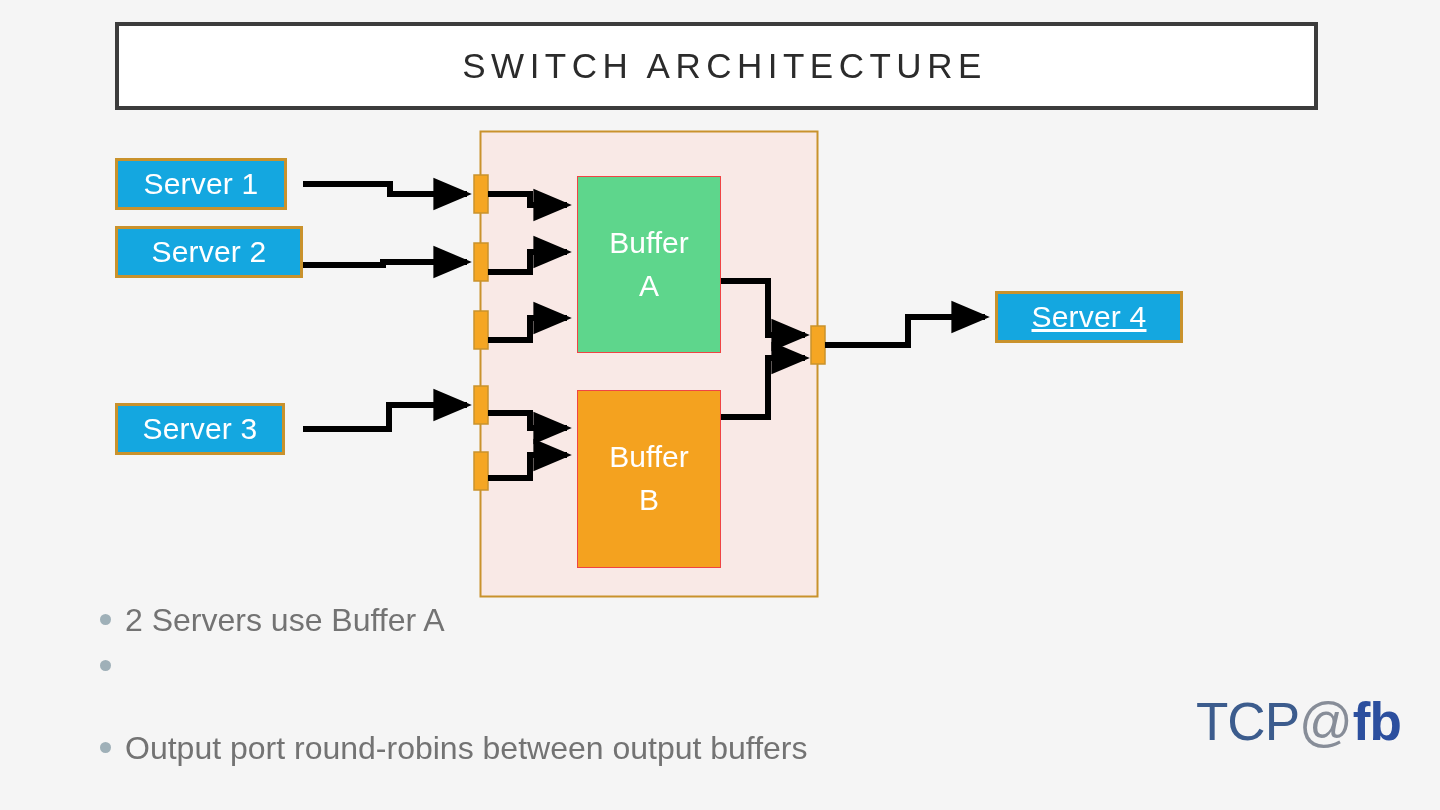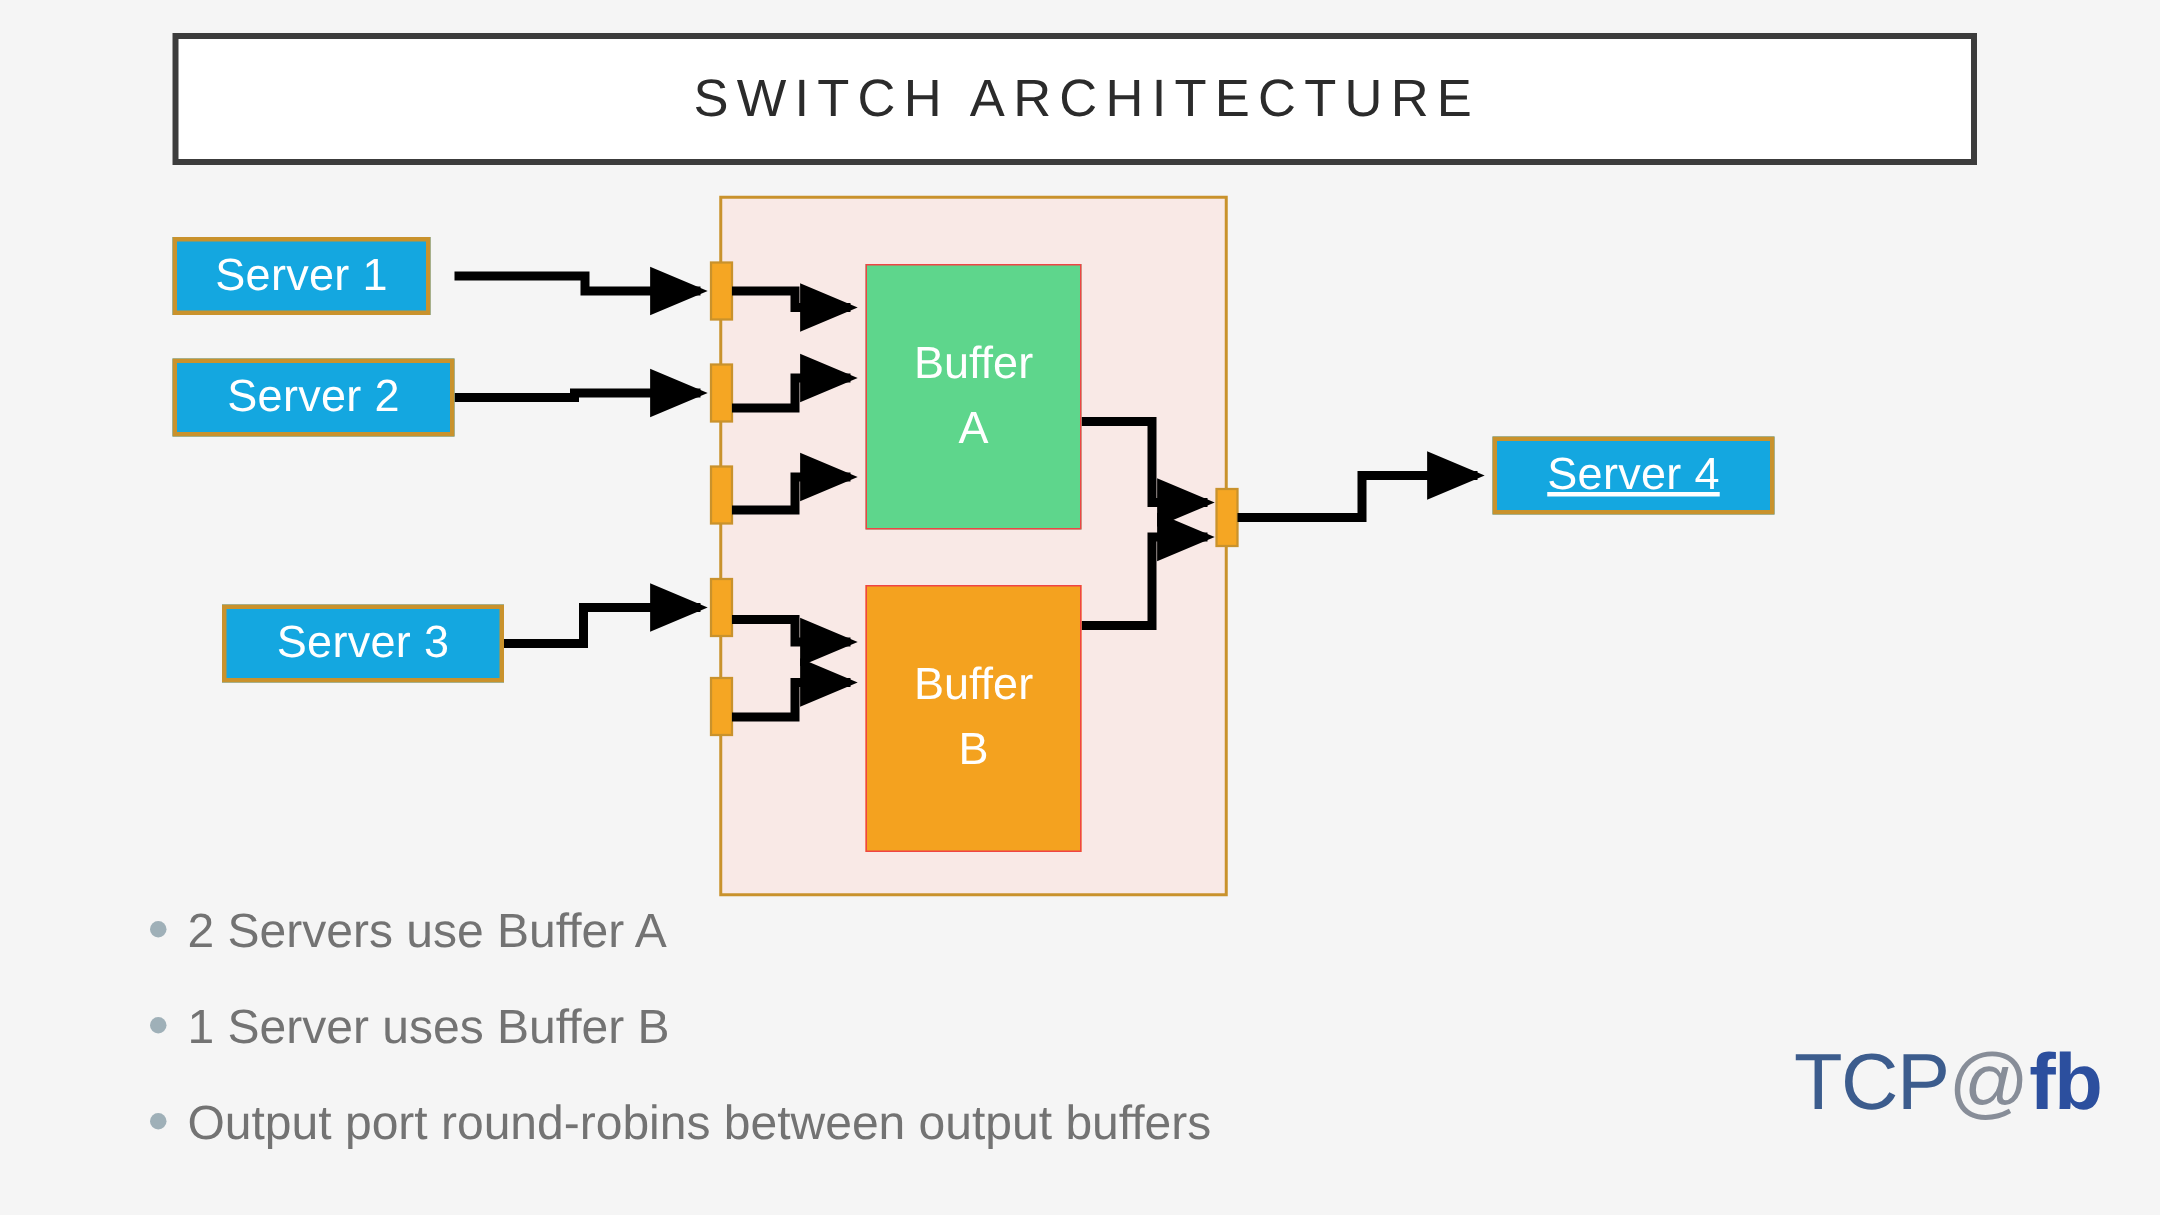--- a/index.html
+++ b/index.html
@@ -176,24 +176,24 @@
     </g>
 
     <rect x="811" y="326" width="14" height="38" fill="#f5a623" stroke="#c9922c" stroke-width="1.5"></rect>
 
     <path d="M825,345 L908,345 L908,317 L985,317" stroke="#000000" stroke-width="6" fill="none" marker-end="url(#arrowhead)"></path>
   </svg>
 
   <div class="node server-box" style="left:115px; top:158px; width:172px; height:52px;">
     <span>Server 1</span>
   </div>
-  <div class="node server-box" style="left:115px; top:239px; width:188px; height:52px;">
+  <div class="node server-box" style="left:115px; top:226px; width:188px; height:52px;">
     <span>Server 2</span>
   </div>
-  <div class="node server-box" style="left:115px; top:403px; width:188px; height:52px;margin-left:33px;">
+  <div class="node server-box" style="left:115px; top:403px; width:170px; height:52px;">
     <span>Server 3</span>
   </div>
   <div class="node server-box" style="left:995px; top:291px; width:188px; height:52px;text-decoration:underline;">
     <span>Server 4</span>
   </div>
 
   <div class="node buffer-box buffer-a" style="left:577px; top:176px; width:144px; height:177px;">
     <span>Buffer</span>
     <span>A</span>
   </div>
@@ -202,21 +202,20 @@
     <span>B</span>
   </div>
 
   <div id="bullets">
     <div class="bullet-row">
       <span class="bullet-dot"></span>
       <span class="bullet-text">2 Servers use Buffer A</span>
     </div>
     <div class="bullet-row">
       <span class="bullet-dot"></span>
-      <span class="bullet-text">1 Server uses Buffer B</span>
     </div>
     <div class="bullet-row">
       <span class="bullet-dot"></span>
       <span class="bullet-text">Output port round-robins between output buffers</span>
     </div>
   </div>
 
   <div id="logo"><span class="logo-tcp">TCP</span><span class="logo-at">@</span><span class="logo-fb">fb</span></div>
 
 </div>

